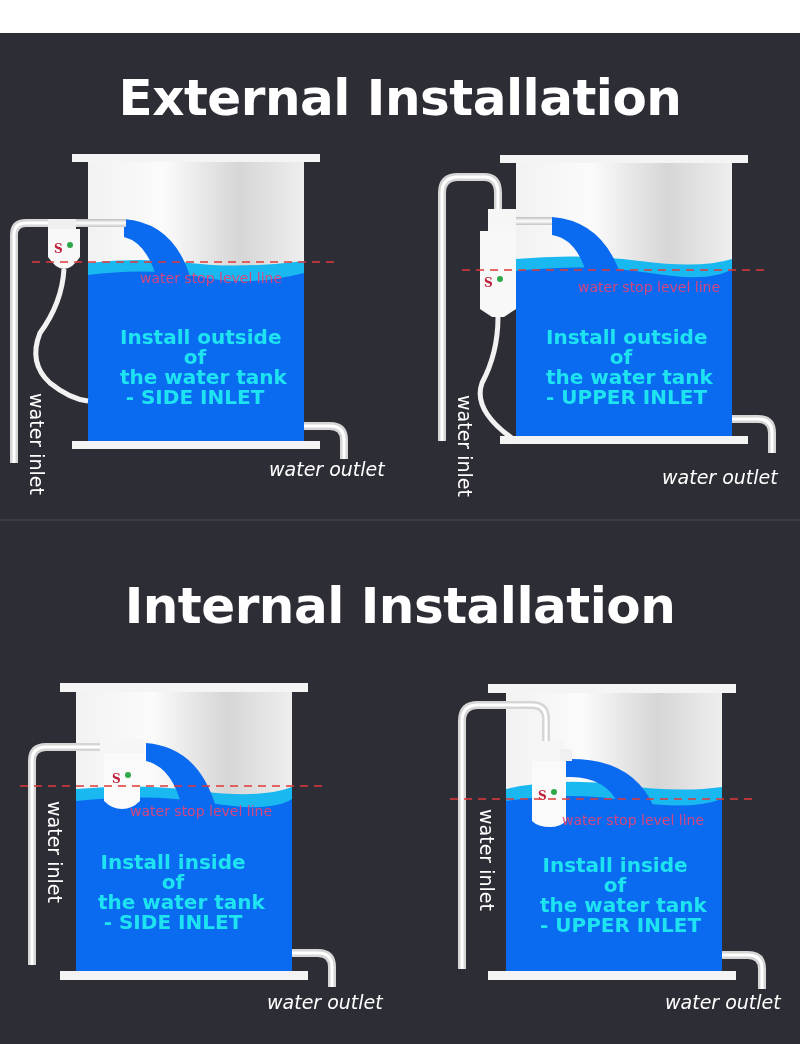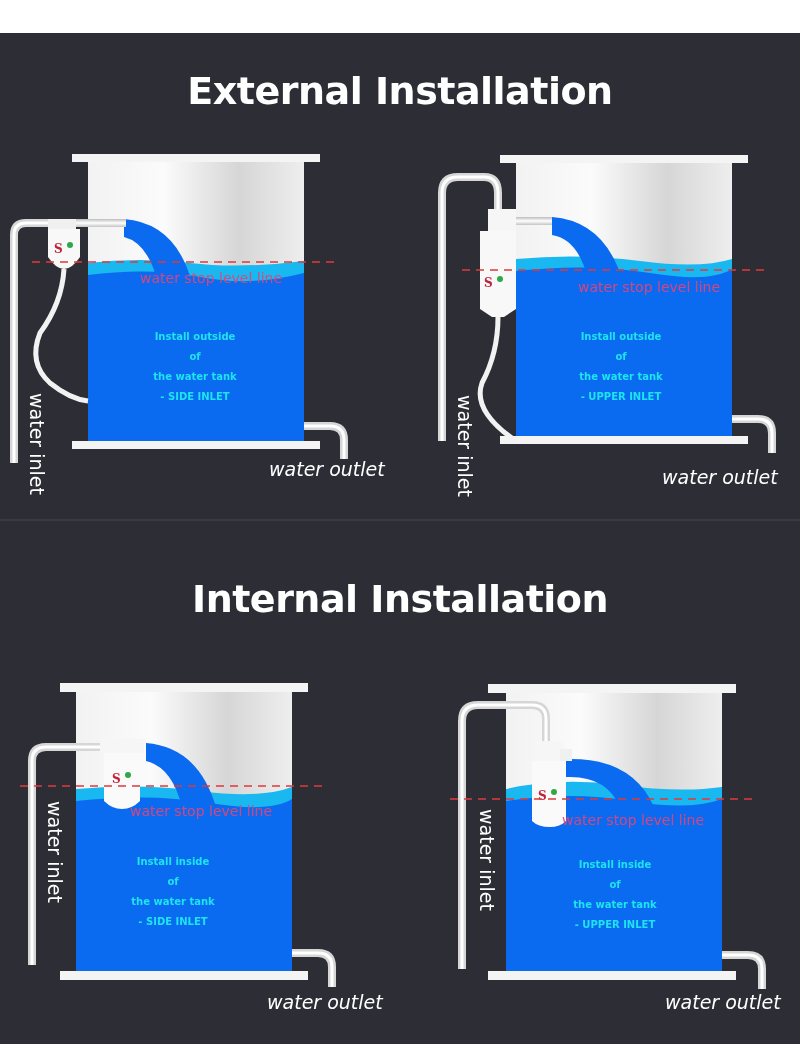--- a/index.html
+++ b/index.html
@@ -1,25 +1,25 @@
 <!DOCTYPE html>
 <html><head>
 <meta charset="utf-8">
 <style>
   html, body { margin:0; padding:0; }
   body { width:800px; height:1044px; background:#ffffff; position:relative; overflow:hidden; font-family:"DejaVu Sans", sans-serif; }
   .panel { position:absolute; left:0; width:800px; background:#2d2e35; }
   #panel-ext { top:33px; height:486px; border-bottom:2px solid #3a3b42; }
   #panel-int { top:521px; height:523px; }
-  .section-title { position:absolute; left:0; width:800px; text-align:center; color:#ffffff; font-weight:bold; font-size:38px; letter-spacing:-0.5px; font-family:"DejaVu Sans", sans-serif; }
+  .section-title { position:absolute; left:0; width:800px; text-align:center; color:#ffffff; font-weight:bold; font-size:50px; letter-spacing:-0.5px; font-family:"DejaVu Sans", sans-serif; }
   .diagram { position:absolute; }
   .diagram svg { position:absolute; left:0; top:0; overflow:visible; }
   .label { position:absolute; white-space:nowrap; }
   .stop-label { color:#e0457a; font-size:14px; opacity:0.95; }
-  .install-text { color:#1ee4f2; font-weight:bold; font-size:10px; text-align:center; line-height:20px; }
+  .install-text { color:#1ee4f2; font-weight:bold; font-size:20px; text-align:center; line-height:20px; }
   .install-text div { white-space:nowrap; }
   .outlet-label { color:#ffffff; font-size:19px;font-style:italic; }
   .inlet-label { color:#ffffff; font-size:19px; transform-origin:left top; transform:rotate(90deg); }
 </style>
 </head>
 <body>
 
 <svg width="0" height="0" style="position:absolute">
   <defs>
     <linearGradient id="tankGrad" x1="0" x2="1" y1="0" y2="0">

